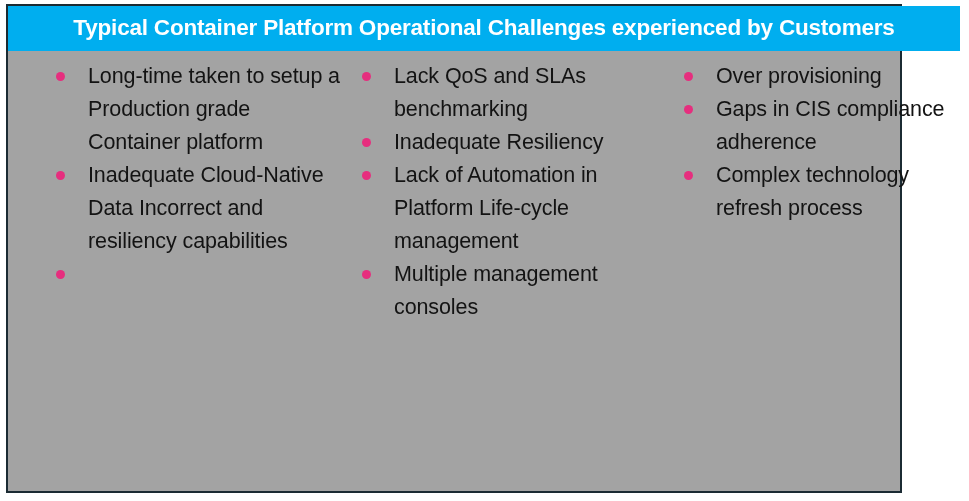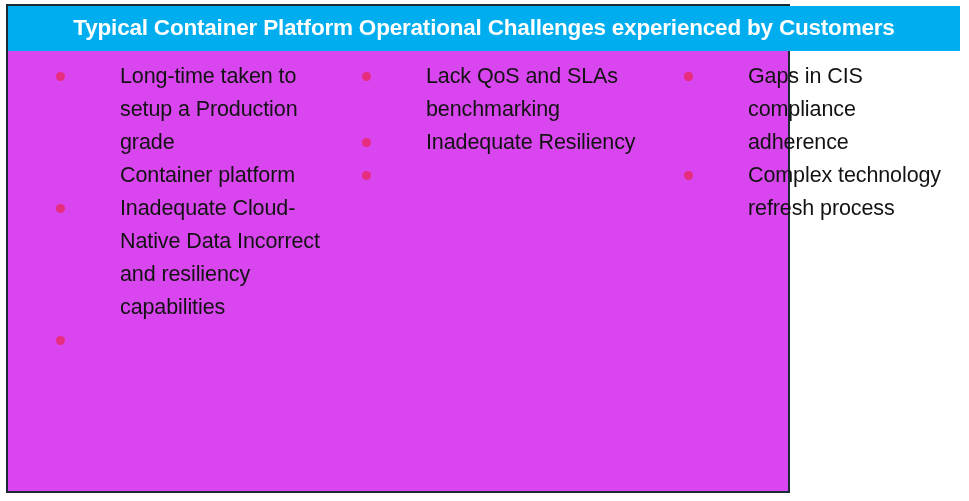--- a/index.html
+++ b/index.html
@@ -20,25 +20,25 @@
     height: 501px;
     box-sizing: border-box;
     background: #ffffff;
   }
 
   
   #frame {
     position: absolute;
     left: 6px;
     top: 4px;
-    width: 784px;
+    width: 896px;
     height: 489px;
     box-sizing: border-box;
     border: 2px solid #1b2b33;
-    background: #d946ef;
+    background: #a3a3a3;
   }
 
   #header-bar {
     position: absolute;
     left: 0px;
     top: 0px;
     width: 952px;
     height: 45px;
     background: #00AEEF;
     display: flex;
@@ -98,21 +98,20 @@
     left: 4px;
     top: 12px;
     width: 9px;
     height: 9px;
     border-radius: 50%;
     background: #E62E7E;
   }
 
   .bullet-text {
     display: block;
-    margin-left: 32px;
   }
 </style>
 </head>
 <body>
 
 <div id="slide">
   <div id="frame">
 
     <div id="header-bar">
       <div id="header-title">Typical Container Platform Operational Challenges experienced by Customers</div>
@@ -142,28 +141,34 @@
           <li class="bullet-item">
             <span class="bullet-dot"></span>
             <span class="bullet-text">Lack QoS and SLAs benchmarking</span>
           </li>
           <li class="bullet-item">
             <span class="bullet-dot"></span>
             <span class="bullet-text">Inadequate Resiliency</span>
           </li>
           <li class="bullet-item">
             <span class="bullet-dot"></span>
+            <span class="bullet-text">Lack of Automation in Platform Life-cycle management</span>
+          </li>
+          <li class="bullet-item">
+            <span class="bullet-dot"></span>
+            <span class="bullet-text">Multiple management consoles</span>
           </li>
         </ul>
       </div>
 
       <div class="column col-3">
         <ul class="bullet-list">
           <li class="bullet-item">
             <span class="bullet-dot"></span>
+            <span class="bullet-text">Over provisioning</span>
           </li>
           <li class="bullet-item">
             <span class="bullet-dot"></span>
             <span class="bullet-text">Gaps in CIS compliance adherence</span>
           </li>
           <li class="bullet-item">
             <span class="bullet-dot"></span>
             <span class="bullet-text">Complex technology refresh process</span>
           </li>
         </ul>

